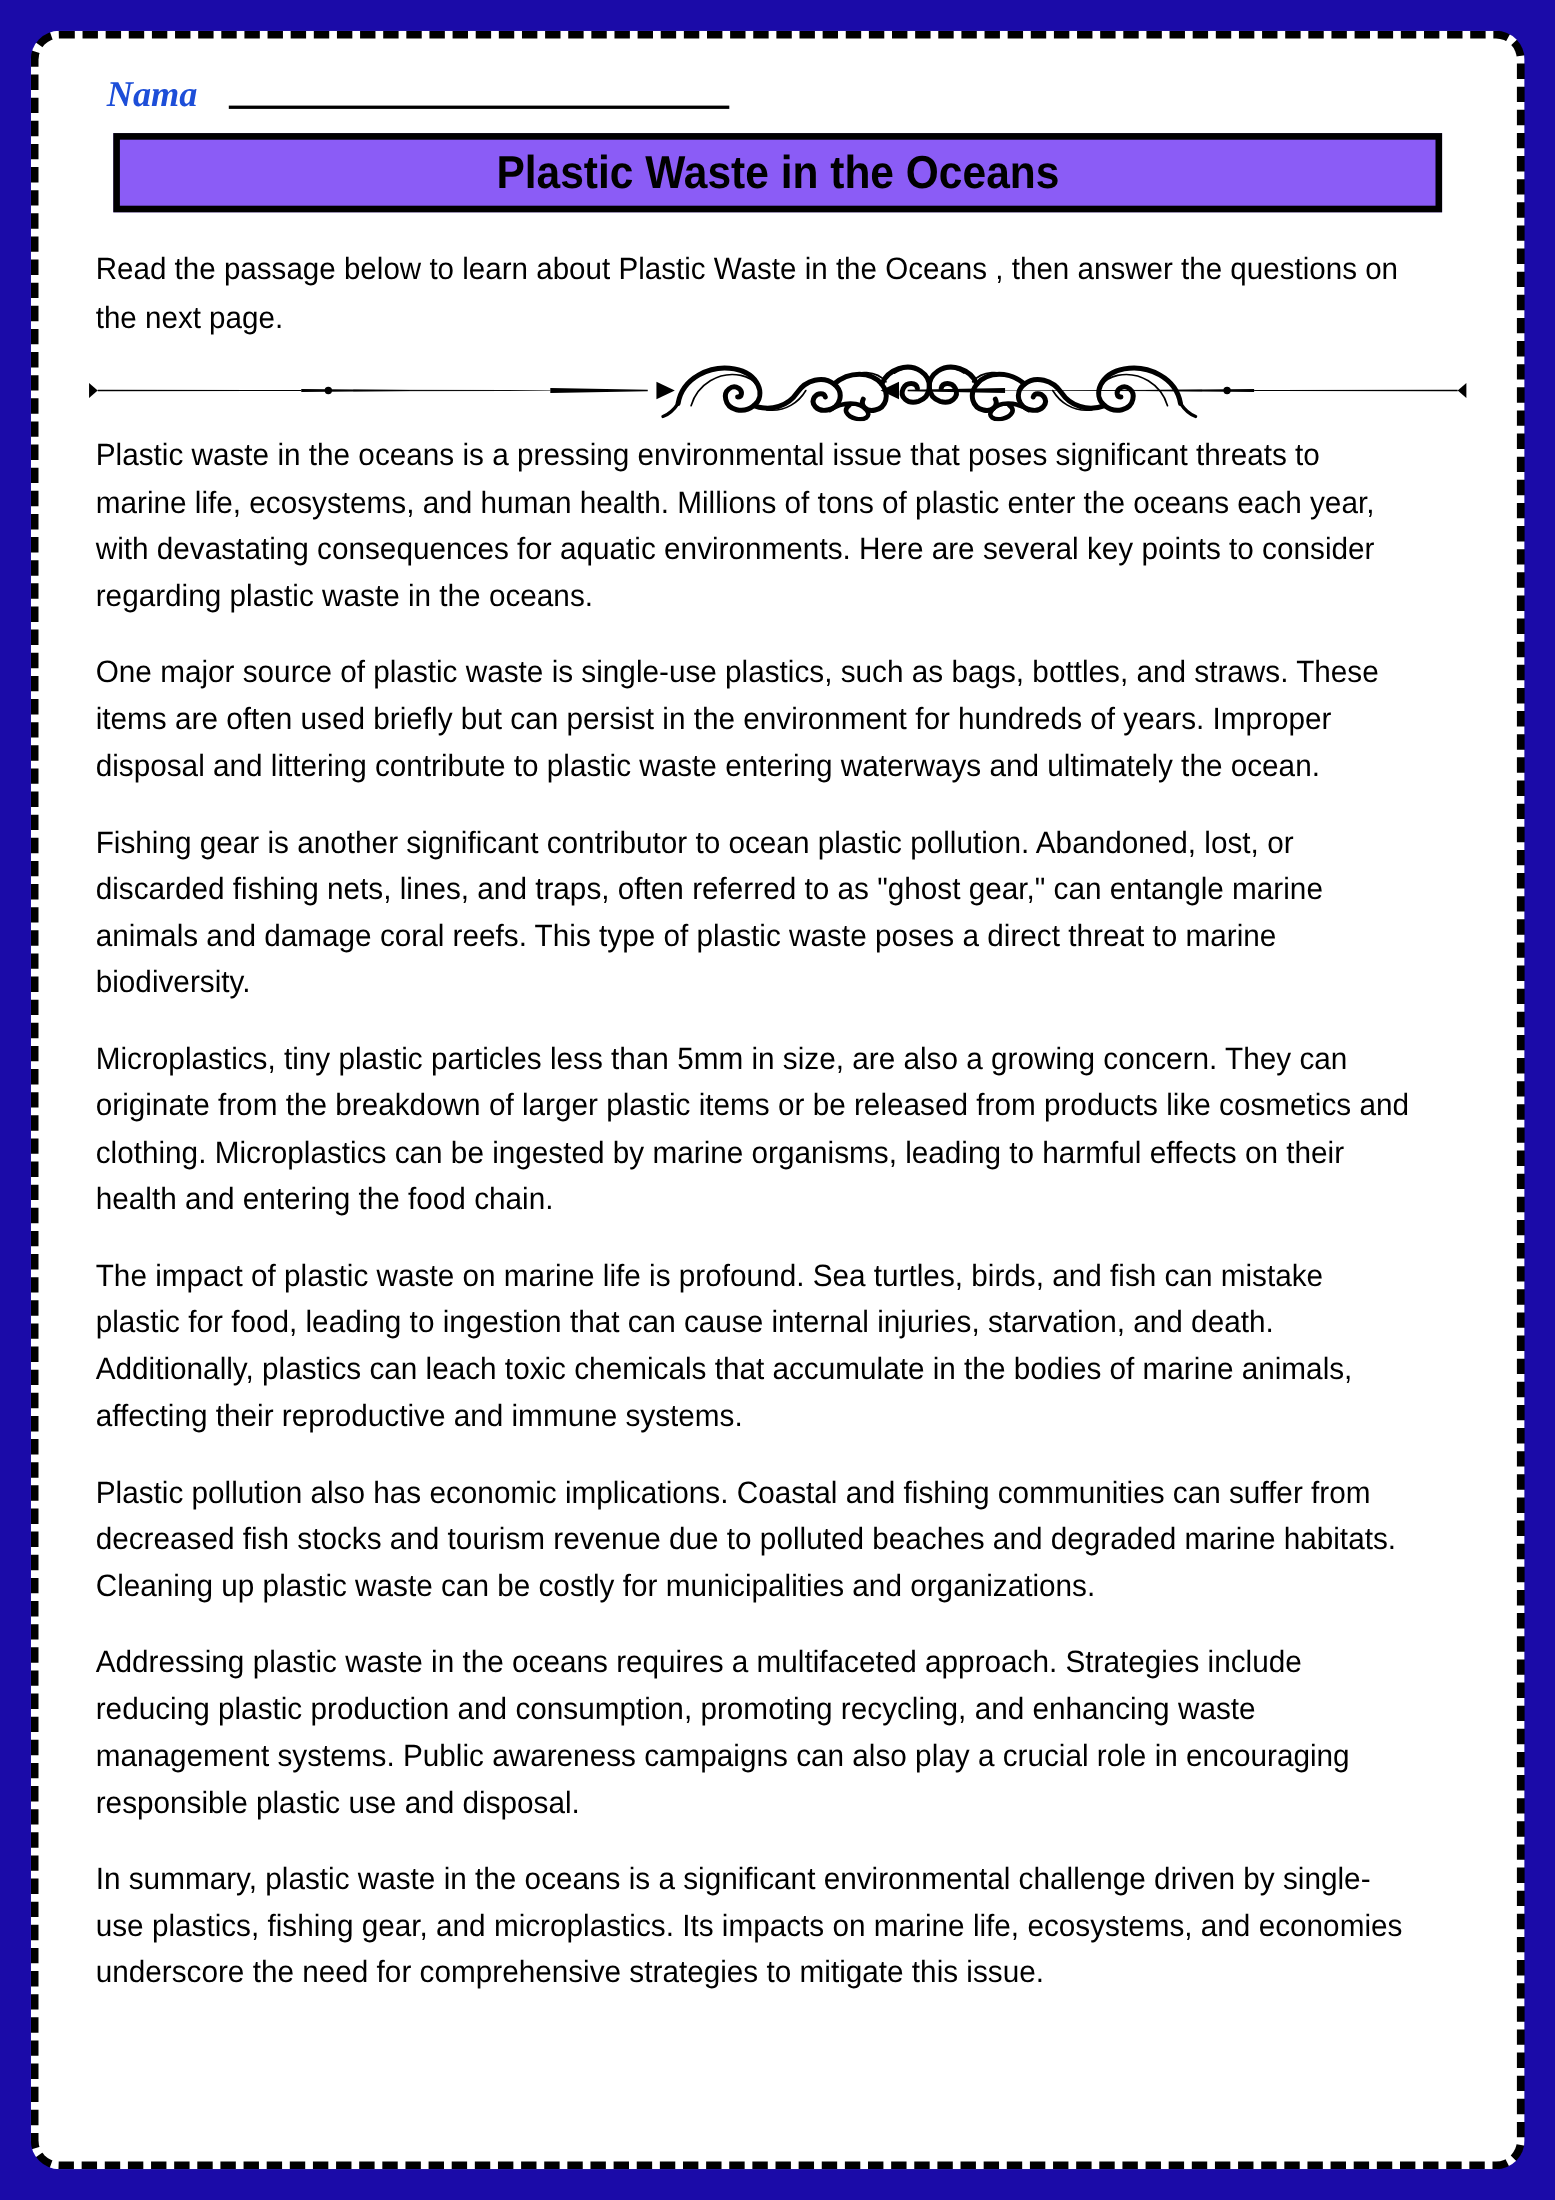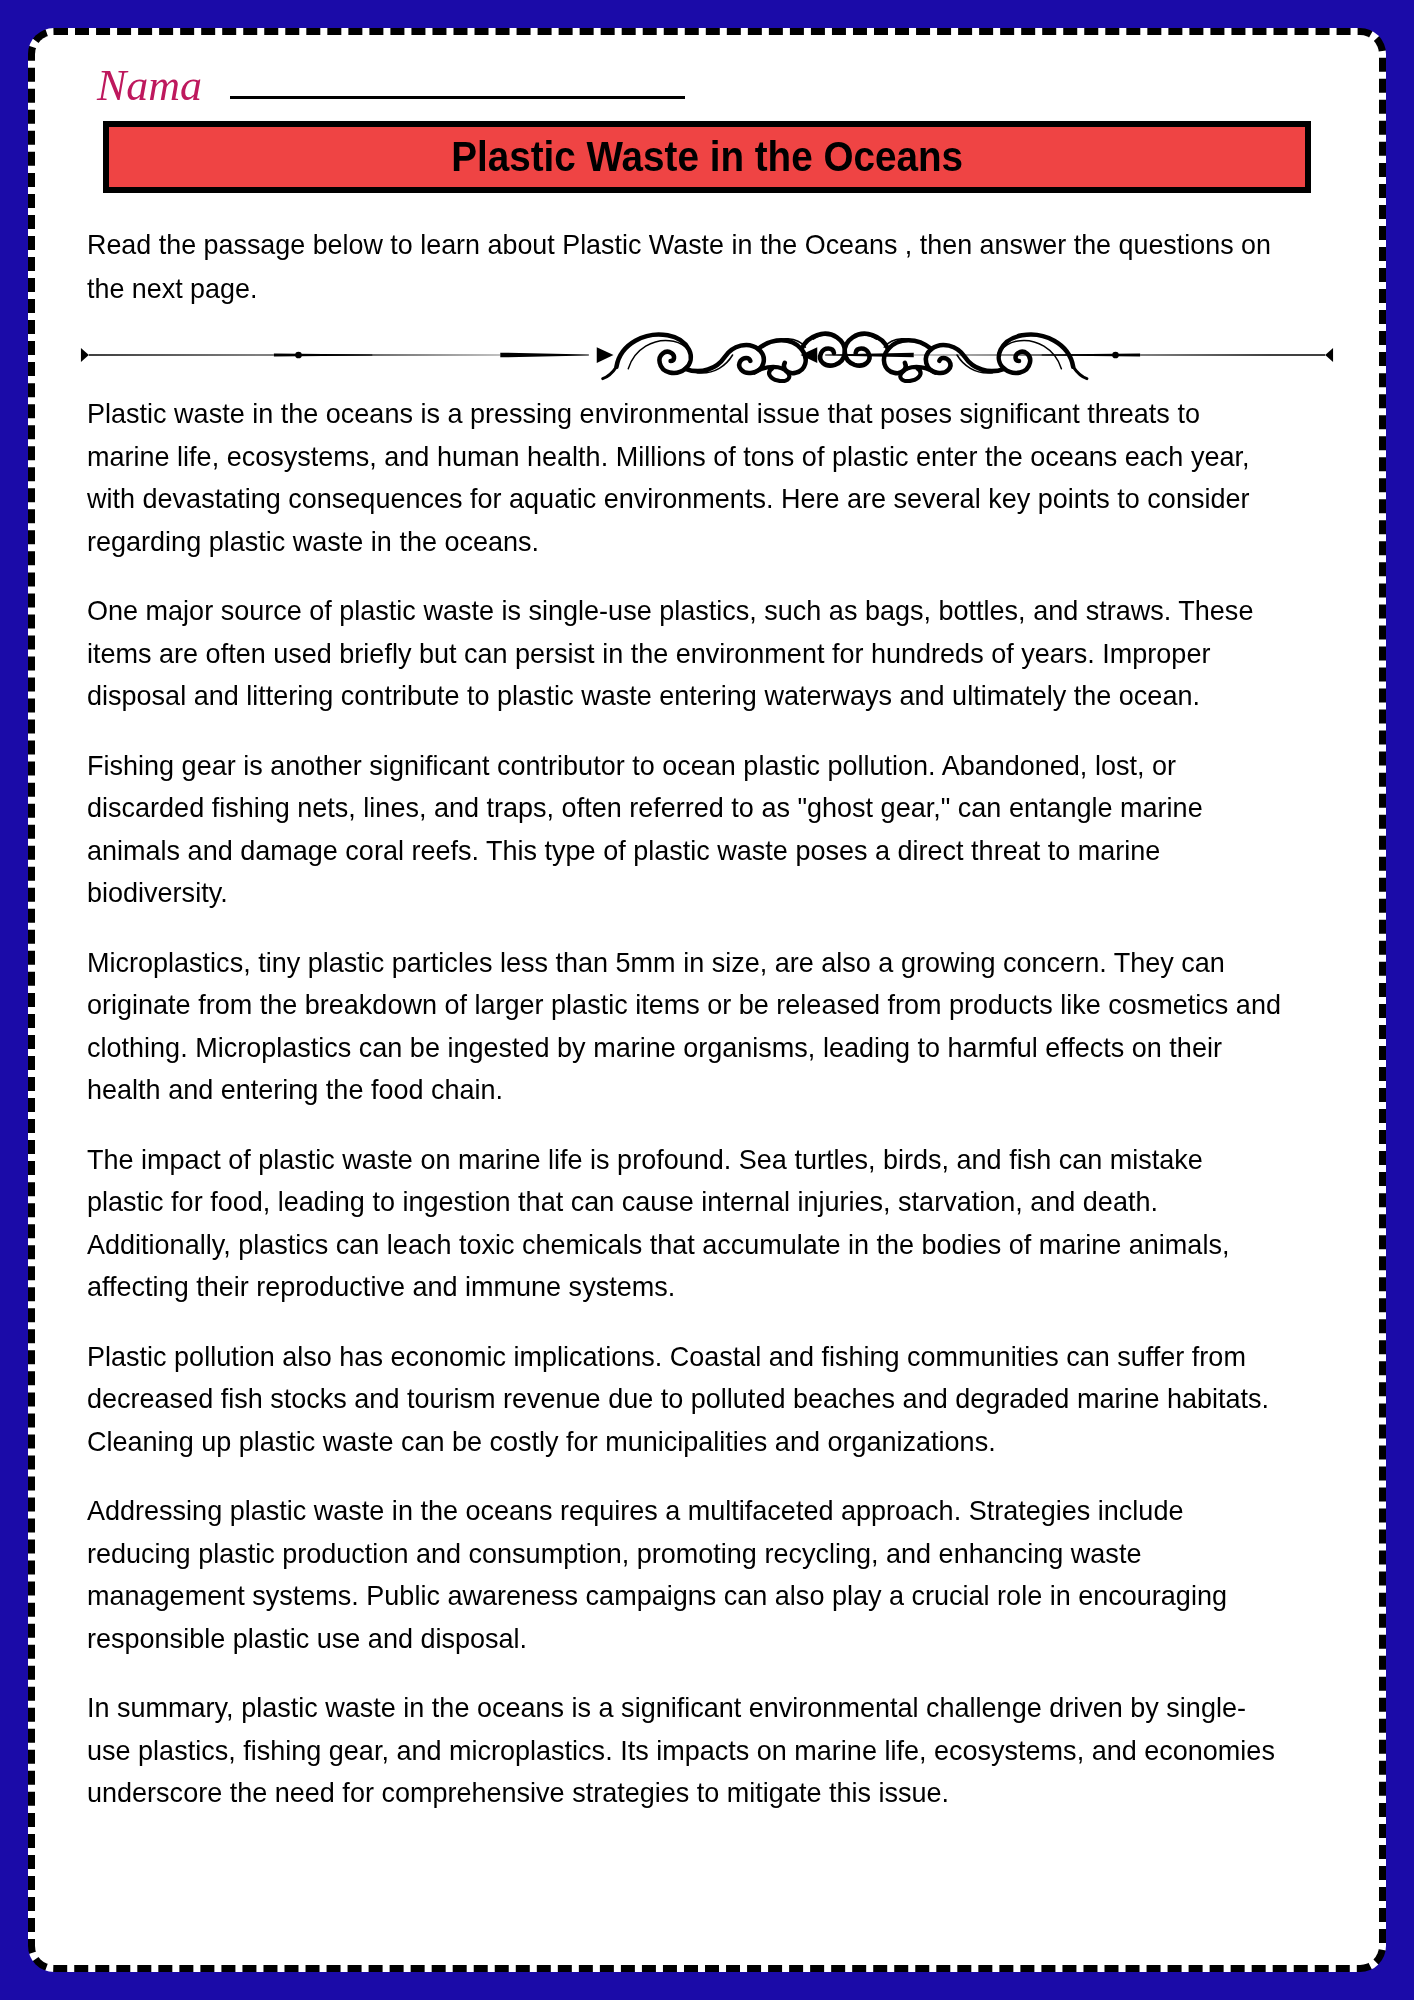--- a/index.html
+++ b/index.html
@@ -36,41 +36,41 @@
 
   
   .name-row {
     display: flex;
     align-items: flex-end;
     height: 56px;
     padding-left: 28px;
   }
   .name-label {
     font-family: "Liberation Serif", serif;
-    font-weight: normal;
+    font-weight: bold;
     font-style: italic;
-    font-size: 44px;
+    font-size: 33px;
     line-height: 38px;
-    color: #be185d;
+    color: #1d4ed8;
     letter-spacing: 0px;
     white-space: nowrap;
   }
   .name-blank {
     margin-left: 28px;
     margin-bottom: 6px;
     width: 455px;
     height: 0;
     border-bottom: 3px solid #000;
   }
 
   
   .title-box {
     margin: 16px 34px 0 34px;
     border: 6px solid #000;
-    background: #ef4444;
+    background: #8b5cf6;
     height: 72px;
     display: flex;
     align-items: center;
     justify-content: center;
     box-sizing: border-box;
   }
   .worksheet-title {
     font-family: "Liberation Sans Narrow", "Liberation Sans", sans-serif;
     font-weight: bold;
     font-size: 42px;

